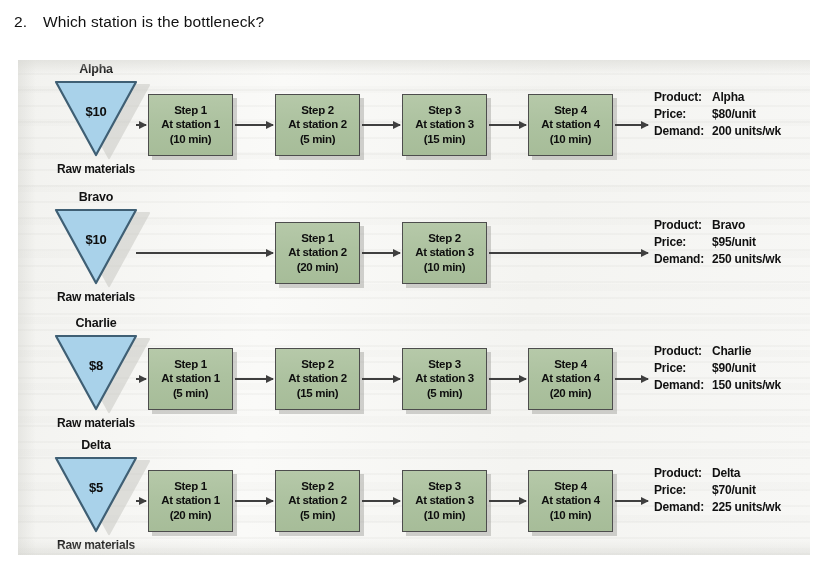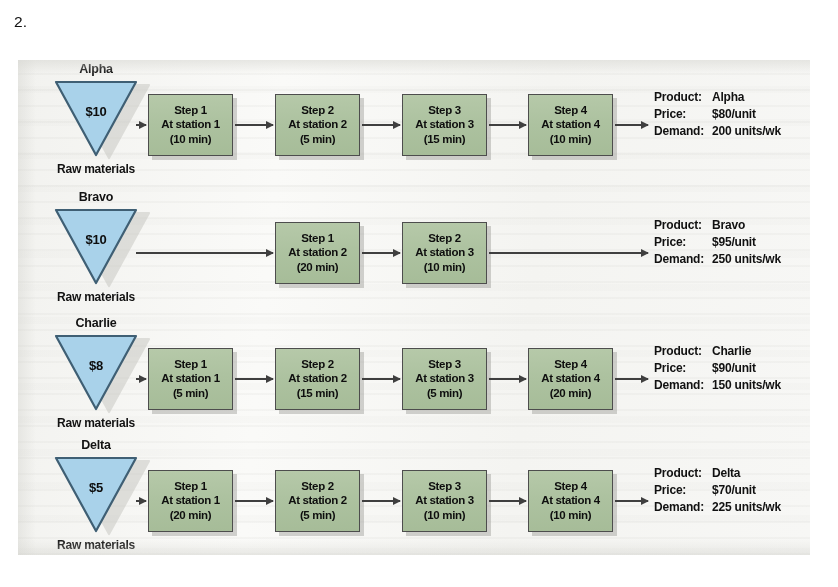--- a/index.html
+++ b/index.html
@@ -213,20 +213,21 @@
     font-weight: bold;
     color: #111111;
     letter-spacing: -0.2px;
   }
 </style>
 </head>
 <body>
 
 <div id="question-header">
   <span id="question-number">2.</span>
+  <span id="question-text">Which station is the bottleneck?</span>
 </div>
 
 <div id="figure-scan">
   <div id="scan-noise"></div>
   <div id="rows-container">
       <div class="process-row" style="top: 2px;">
         <div class="triangle-group">
           <div class="triangle-label">Alpha</div>
           <div class="triangle-shadow"><svg viewBox="0 0 84 78" width="84" height="78">
               <polygon points="2,3 82,3 42,76" fill="#c9c9c4" stroke="#c9c9c4" stroke-width="2.2" stroke-linejoin="round"></polygon>

